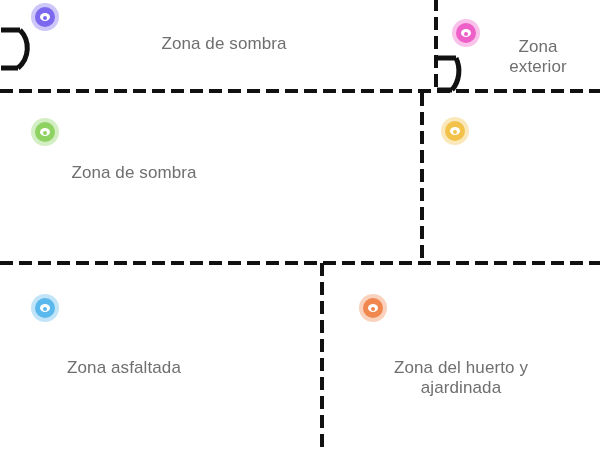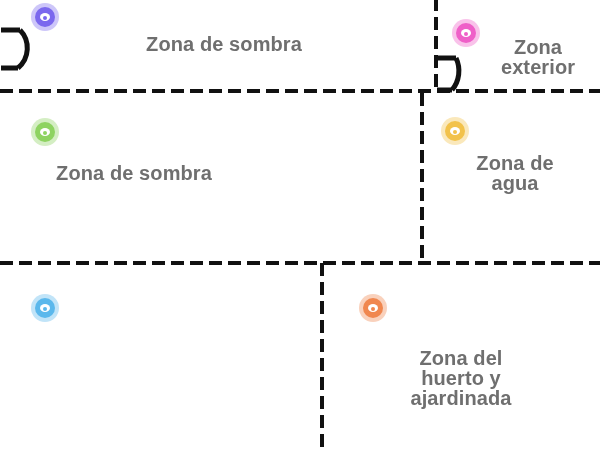--- a/index.html
+++ b/index.html
@@ -22,23 +22,23 @@
     position: absolute;
     left: 0;
     top: 0;
     width: 600px;
     height: 450px;
   }
   
   .zone-label {
     position: absolute;
     color: #6f6f6f;
-    font-size: 20px;
+    font-size: 17px;
     line-height: 20px;
-    font-weight: 700;
+    font-weight: 400;
     text-align: center;
     white-space: pre-line;
     letter-spacing: 0.1px;
     transform: translate(-50%, -50%);
     pointer-events: none;
   }
   
   .marker {
     position: absolute;
     width: 28px;
@@ -149,17 +149,17 @@
   <div class="marker" style="left:373px; top:308px;">
     <span class="halo" style="background:#f0874f;"></span>
     <span class="dot" style="background:#f0874f;"></span>
     <span class="eye"></span>
     <span class="pupil" style="background:#f0874f;"></span>
   </div>
 
   <div class="zone-label" style="left:224px; top:44px;">Zona de sombra</div>
   <div class="zone-label" style="left:538px; top:57px;">Zona exterior</div>
   <div class="zone-label" style="left:134px; top:173px;">Zona de sombra</div>
-  <div class="zone-label" style="left:515px; top:173px;">Zona de agua</div>
+  <div class="zone-label" style="left:124px; top:368px;">Zona asfaltada</div>
   <div class="zone-label" style="left:461px; top:378px;">Zona del huerto y
 ajardinada</div>
 
 </div>
 
 </body></html>

